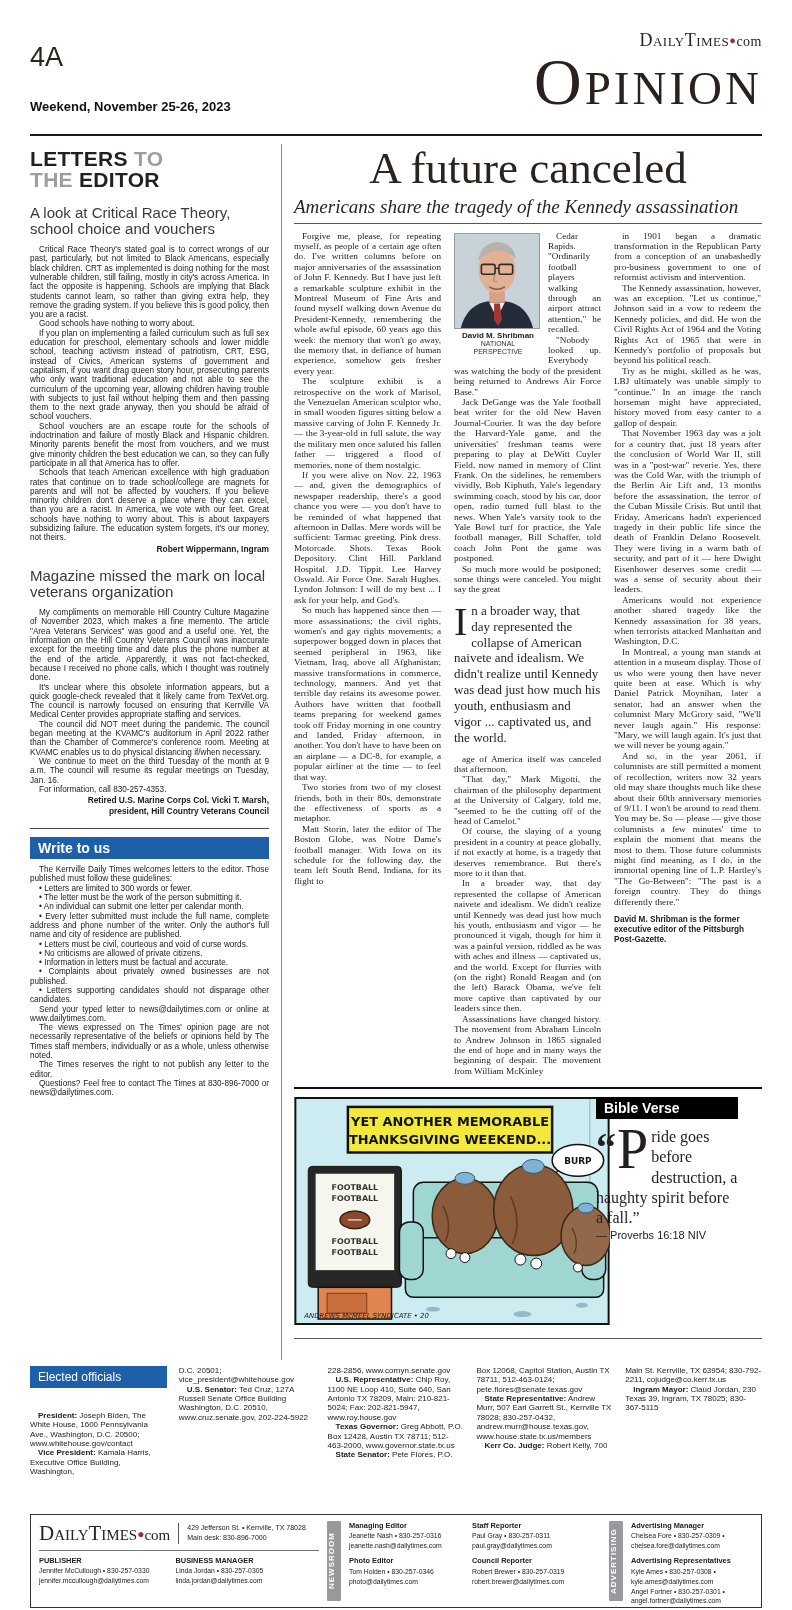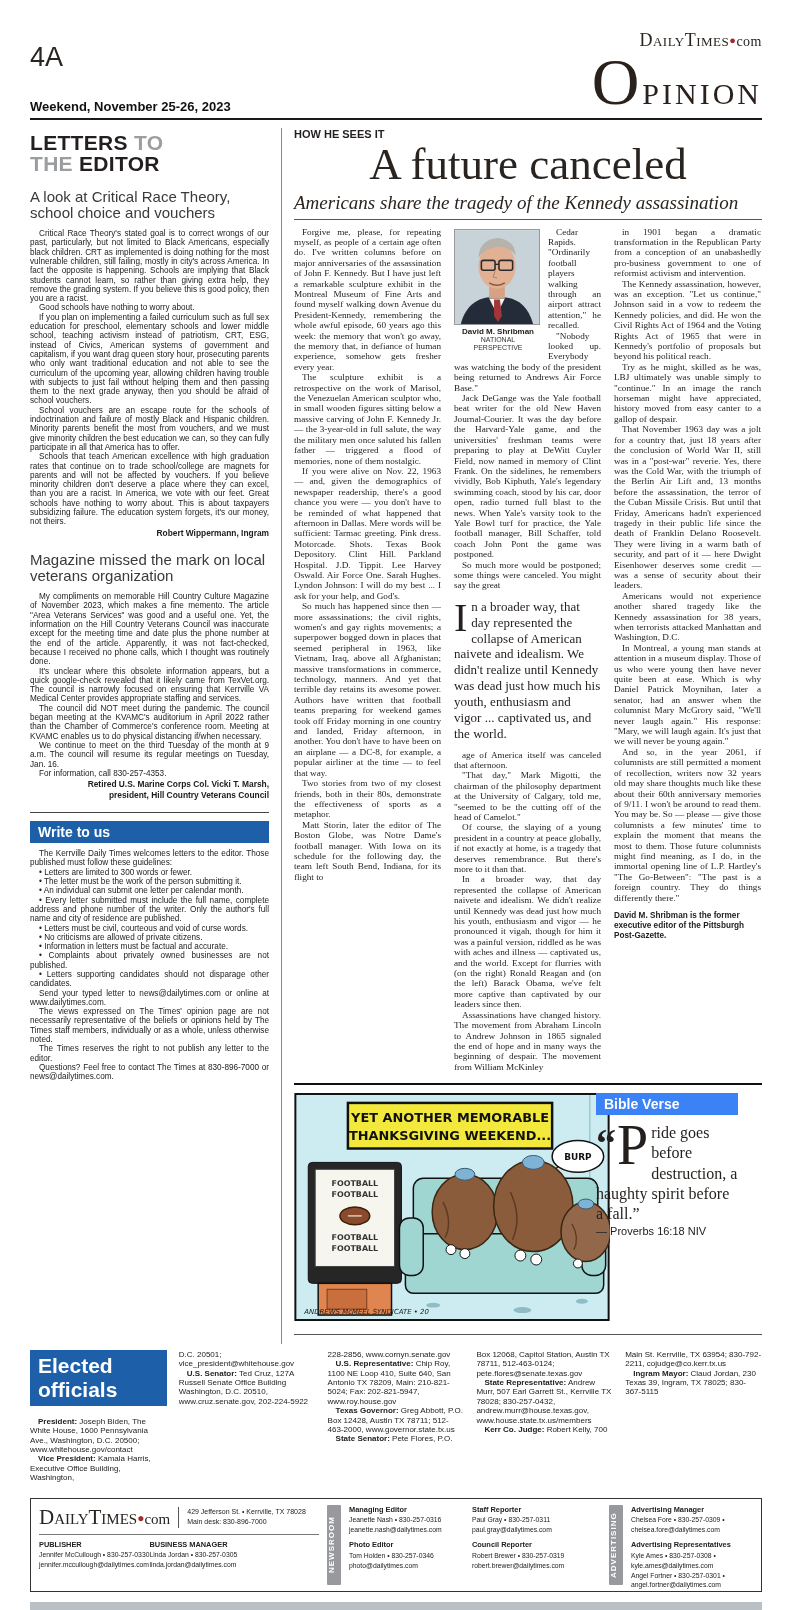--- a/index.html
+++ b/index.html
@@ -1,26 +1,26 @@
 <!DOCTYPE html>
 <html><head>
 <meta charset="utf-8">
 <style>
 *{margin:0;padding:0;box-sizing:border-box}
 body{width:792px;height:1610px;background:#fff;color:#1c1c1c;font-family:"Liberation Sans",sans-serif;overflow:hidden}
 .page{padding:0 30px}
 
-.masthead{display:flex;justify-content:space-between;align-items:flex-end;padding-top:30px;border-bottom:2px solid #1a1a1a;padding-bottom:4px}
+.masthead{display:flex;justify-content:space-between;align-items:flex-end;padding-top:30px;border-bottom:2px solid #1a1a1a;padding-bottom:20px}
 .page-num{font-size:27px;color:#2a2420;font-family:"Liberation Sans",sans-serif}
 .issue-date{font-size:13px;font-weight:bold;margin-top:26px;color:#111}
 .mast-right{text-align:right}
 .brand{font-family:"Liberation Serif",serif;font-variant:small-caps;font-size:18px;color:#2a2420;letter-spacing:.5px}
 .brand .brand-dot{color:#a22b2b;font-size:11px;vertical-align:2px}
 .brand .brand-com{font-variant:normal;font-size:14px}
-.section-title{font-family:"Liberation Serif",serif;font-size:30px;line-height:.95;color:#2a211c;letter-spacing:3px}
+.section-title{font-family:"Liberation Serif",serif;font-size:47px;line-height:.95;color:#2a211c;letter-spacing:3px}
 .section-title::first-letter{font-size:66px}
 
 .main-row{display:flex;margin-top:8px;height:1216px;overflow:hidden}
 .letters{width:252px;padding:4px 12px 0 0;border-right:1px solid #8a8a8a;overflow:hidden}
 .article-area{flex:1;padding-left:12px;overflow:hidden}
 
 .letters-head{font-size:21px;font-weight:bold;line-height:1.02;letter-spacing:.3px;margin-bottom:4px}
 .lh-dark{color:#231f20}.lh-gray{color:#9b9da0}
 .letter-title{font-size:15px;color:#3a3a3a;line-height:1.12;margin:14px 0 7px;font-weight:normal}
 .letters p.body{font-size:8.2px;line-height:9.3px;text-indent:9px;text-align:justify;color:#222}
@@ -38,41 +38,41 @@
 .photo-block svg{display:block;border:1px solid #999}
 .cap-name{font-size:8px;font-weight:bold;margin-top:2px}
 .cap-role{font-size:7px;color:#333;line-height:1.2}
 .pull-quote{clear:both;margin:8px 0 8px;font-family:"Liberation Serif",serif;font-size:13px;line-height:1.22;color:#241f1c}
 .pq-drop{float:left;font-size:40px;line-height:.8;padding:3px 4px 0 0;font-family:"Liberation Serif",serif}
 .tagline{font-size:8.2px;font-weight:bold;margin-top:8px;line-height:1.25;color:#222}
 
 .comic-row{display:flex;gap:10px;border-top:2px solid #111;border-bottom:1px solid #555;padding:8px 0 9px;margin-top:8px}
 .comic{width:292px}
 .bible{width:142px}
-.bible-banner{background:#3b82f6;color:#fff;font-weight:bold;font-size:14px;padding:3px 8px;margin-bottom:8px}
+.bible-banner{background:#000000;color:#fff;font-weight:bold;font-size:14px;padding:3px 8px;margin-bottom:8px}
 .bv-quote{font-family:"Liberation Serif",serif;font-size:16px;line-height:1.28;color:#241f1c}
 .bv-mark{float:left;font-size:40px;line-height:.7;margin:7px 1px 0 0;font-weight:bold}
 .bv-drop{float:left;font-size:56px;line-height:.82;margin-right:3px}
 .bv-attr{font-size:11px;text-align:left;color:#222}
 
 .elected{display:flex;gap:12px;margin-top:6px;height:140px;overflow:hidden}
 .eo-col{width:137px}
-.eo-title{background:#1d5fa8;color:#fff;font-weight:bold;font-size:21px;padding:4px 8px;margin-bottom:11px}
+.eo-title{background:#1d5fa8;color:#fff;font-weight:normal;font-size:12px;padding:4px 8px;margin-bottom:23px}
 .eo p{font-size:8px;line-height:9.4px;color:#222;text-indent:0}
 .eo p b{font-weight:bold}
 .eo p.ind{text-indent:8px}
 
 .footer-box{border:1px solid #333;margin-top:8px;height:94px;display:flex;gap:8px;padding:6px 8px;overflow:hidden}
 .f-left{width:280px}
 .f-logo-row{display:flex;align-items:center;border-bottom:1px solid #777;padding-bottom:4px;margin-bottom:5px}
 .f-logo{font-family:"Liberation Serif",serif;font-variant:small-caps;font-size:21px;color:#2a2420;white-space:nowrap}
 .f-logo .brand-dot{color:#a22b2b;font-size:12px;vertical-align:2px}
 .f-logo .brand-com{font-variant:normal;font-size:15px}
 .f-addr{border-left:1px solid #555;margin-left:8px;padding-left:8px;font-size:7px;line-height:1.5;color:#222}
-.f-left-cols{display:flex;gap:0}
+.f-left-cols{display:flex;gap:26px}
 .f-block{font-size:6.8px;line-height:1.45;color:#222;margin-bottom:5px}
 .f-title{font-weight:bold;font-size:7.4px}
 .v-bar{width:14px;background:#97999c;color:#fff;font-weight:bold;font-size:8px;letter-spacing:1px;writing-mode:vertical-rl;transform:rotate(180deg);text-align:center;border-radius:1px}
 .f-mid{display:flex;gap:3px;width:252px}
 .f-col{width:120px}
 .f-right{flex:1}
 .gray-bar{height:16px;background:#b9c1c6;margin-top:10px}
 svg text{font-family:"DejaVu Sans",sans-serif}
 </style>
 </head>
@@ -129,21 +129,20 @@
       <p class="body">• Information in letters must be factual and accurate.</p>
       <p class="body">• Complaints about privately owned businesses are not published.</p>
       <p class="body">• Letters supporting candidates should not disparage other candidates.</p>
       <p class="body">Send your typed letter to news@dailytimes.com or online at www.dailytimes.com.</p>
       <p class="body">The views expressed on The Times' opinion page are not necessarily representative of the beliefs or opinions held by The Times staff members, individually or as a whole, unless otherwise noted.</p>
       <p class="body">The Times reserves the right to not publish any letter to the editor.</p>
       <p class="body">Questions? Feel free to contact The Times at 830-896-7000 or news@dailytimes.com.</p>
     </aside>
 
     <div class="article-area">
-      <div class="kicker">HOW HE SEES IT</div>
       <h1 class="headline">A future canceled</h1>
       <div class="subhead">Americans share the tragedy of the Kennedy assassination</div>
 
       <div class="cols">
         <div class="col">
           <p class="body">Forgive me, please, for repeating myself, as people of a certain age often do. I've written columns before on major anniversaries of the assassination of John F. Kennedy. But I have just left a remarkable sculpture exhibit in the Montreal Museum of Fine Arts and found myself walking down Avenue du President-Kennedy, remembering the whole awful episode, 60 years ago this week: the memory that won't go away, the memory that, in defiance of human experience, somehow gets fresher every year.</p>
           <p class="body">The sculpture exhibit is a retrospective on the work of Marisol, the Venezuelan American sculptor who, in small wooden figures sitting below a massive carving of John F. Kennedy Jr. — the 3-year-old in full salute, the way the military men once saluted his fallen father — triggered a flood of memories, none of them nostalgic.</p>
           <p class="body">If you were alive on Nov. 22, 1963 — and, given the demographics of newspaper readership, there's a good chance you were — you don't have to be reminded of what happened that afternoon in Dallas. Mere words will be sufficient: Tarmac greeting. Pink dress. Motorcade. Shots. Texas Book Depository. Clint Hill. Parkland Hospital. J.D. Tippit. Lee Harvey Oswald. Air Force One. Sarah Hughes. Lyndon Johnson: I will do my best ... I ask for your help, and God's.</p>
           <p class="body">So much has happened since then — more assassinations; the civil rights, women's and gay rights movements; a superpower bogged down in places that seemed peripheral in 1963, like Vietnam, Iraq, above all Afghanistan; massive transformations in commerce, technology, manners. And yet that terrible day retains its awesome power. Authors have written that football teams preparing for weekend games took off Friday morning in one country and landed, Friday afternoon, in another. You don't have to have been on an airplane — a DC-8, for example, a popular airliner at the time — to feel that way.</p>
           <p class="body">Two stories from two of my closest friends, both in their 80s, demonstrate the effectiveness of sports as a metaphor.</p>

